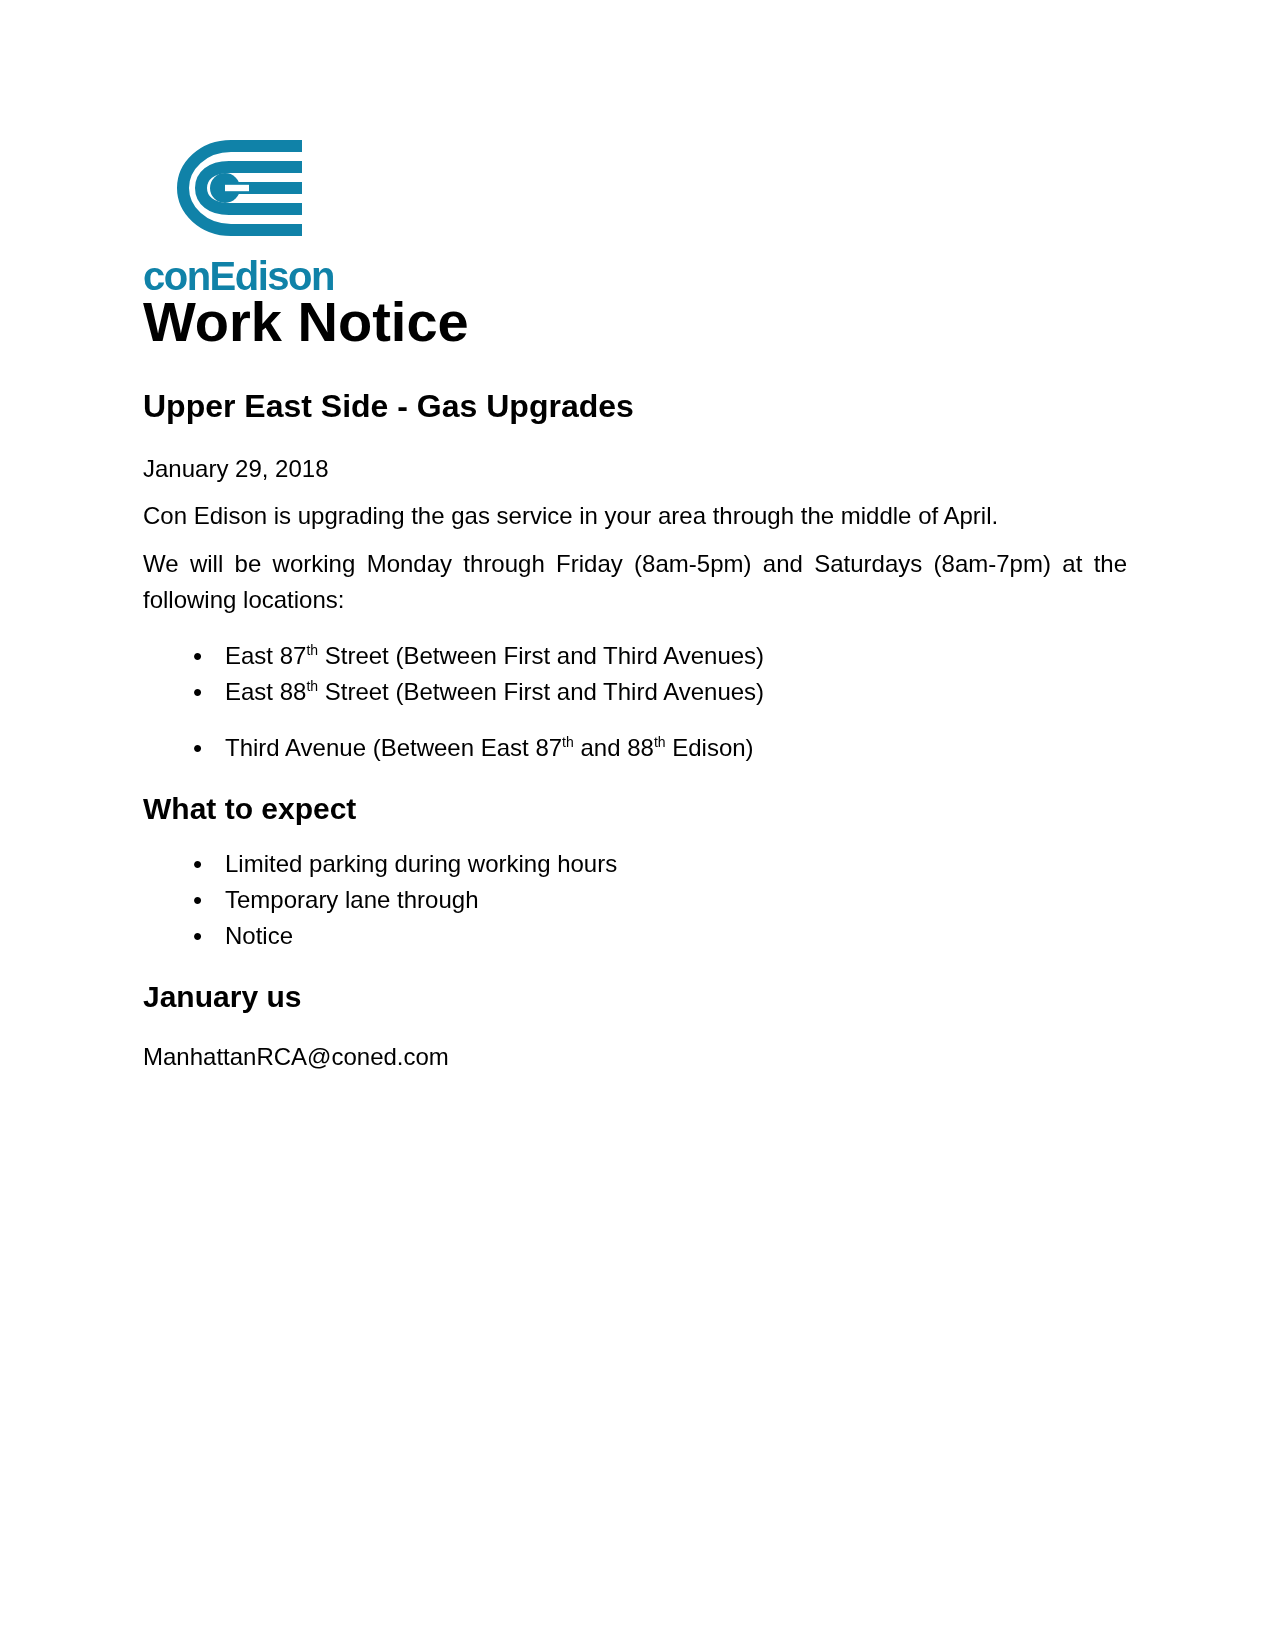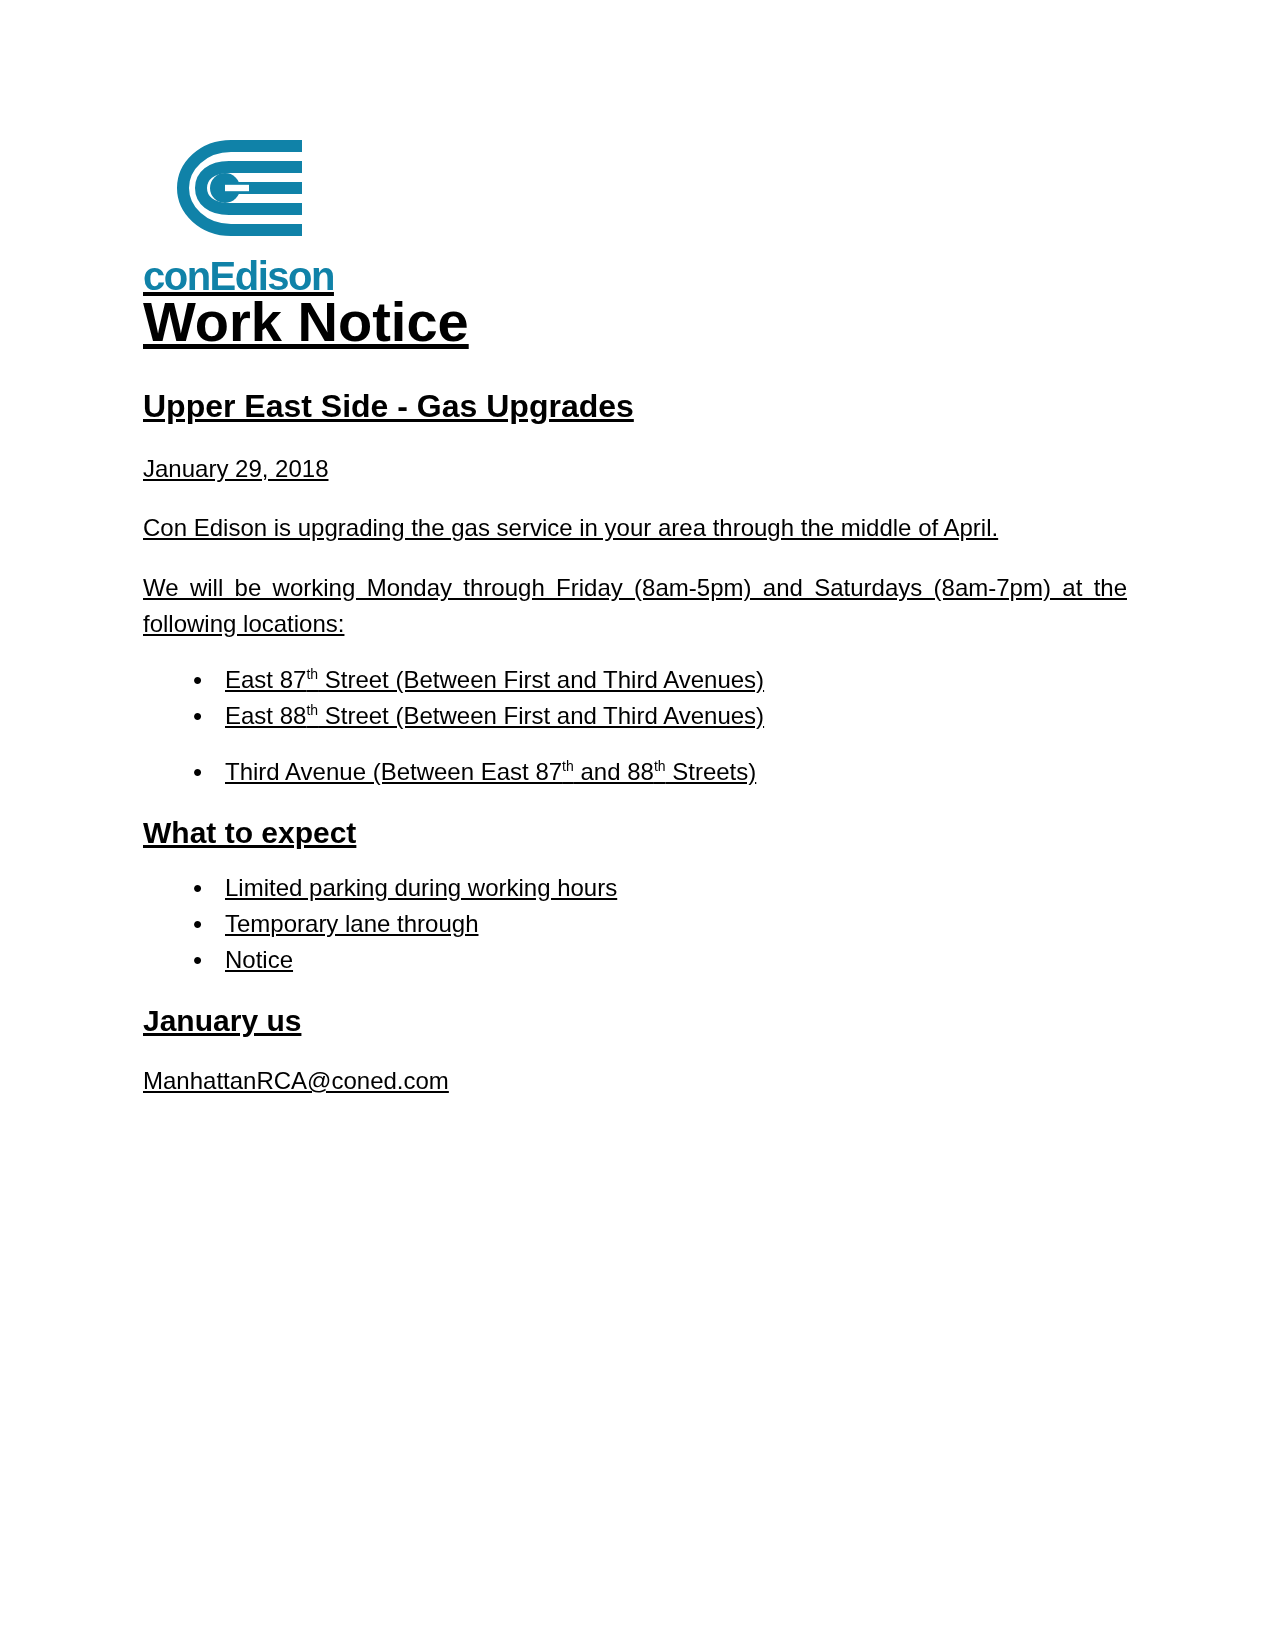--- a/index.html
+++ b/index.html
@@ -9,21 +9,20 @@
     position: relative;
     width: 1275px;
     height: 1650px;
     background: var(--paper);
     color: var(--ink);
     font-family: "Liberation Sans", sans-serif;
     font-size: 24px;
     line-height: 36px;
     padding: 138px 148px 0 143px;
     overflow: hidden;
-    text-decoration: underline;
   }
   .logo-mark { display: block; margin-left: 34px; }
   .brand-stroke { stroke: var(--brand); fill: none; }
   .brand-fill { fill: var(--brand); }
   .white-fill { fill: var(--paper); }
   .wordmark {
     margin-top: 12px;
     font-size: 40px;
     line-height: 44px;
     font-weight: 700;
@@ -35,21 +34,21 @@
     line-height: 48px;
     font-weight: 700;
   }
   h2.subtitle {
     margin-top: 40px;
     font-size: 32px;
     line-height: 40px;
     font-weight: 700;
   }
   p.date { margin-top: 26px; line-height: 34px; }
-  p.para { margin-top: 24px; }
+  p.para { margin-top: 12px; }
   p.justify { text-align: justify; }
   h3.subhead {
     margin-top: 26px;
     font-size: 30px;
     line-height: 34px;
     font-weight: 700;
   }
   ul.bullets { margin-top: 20px; list-style: none; }
   ul.bullets li { position: relative; padding-left: 82px; line-height: 36px; }
   ul.bullets .dot {
@@ -96,21 +95,21 @@
     <li>
       <span class="dot">•</span>
       <span>East 88</span><sup>th</sup><span> Street (Between First and Third Avenues)</span>
     </li>
   </ul>
 
 
   <ul class="bullets">
     <li>
       <span class="dot">•</span>
-      <span>Third Avenue (Between East 87</span><sup>th</sup><span> and 88</span><sup>th</sup><span> Streets)</span>
+      <span>Third Avenue (Between East 87</span><sup>th</sup><span> and 88</span><sup>th</sup><span> Edison)</span>
     </li>
   </ul>
 
   <h3 class="subhead">What to expect</h3>
 
   <ul class="bullets">
     <li>
       <span class="dot">•</span>
       <span>Limited parking during working hours</span>
     </li>

